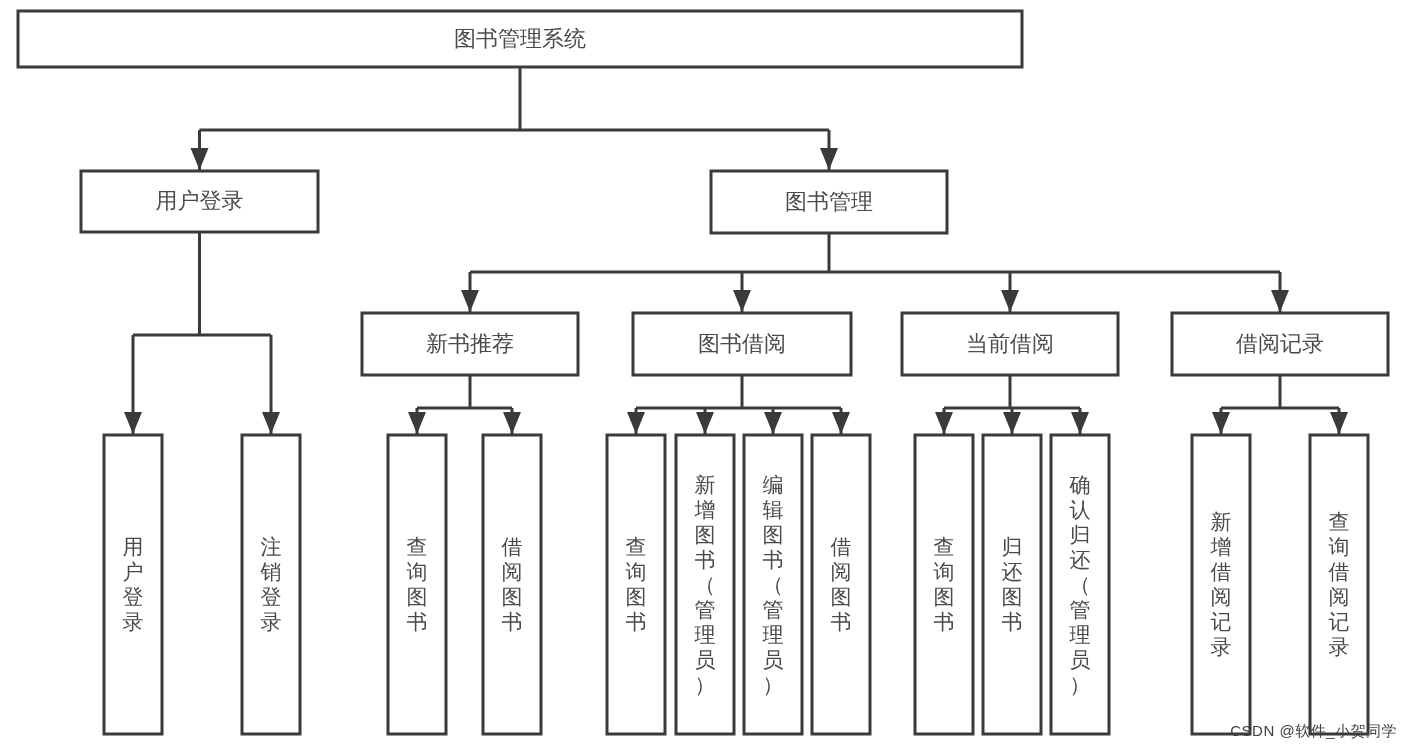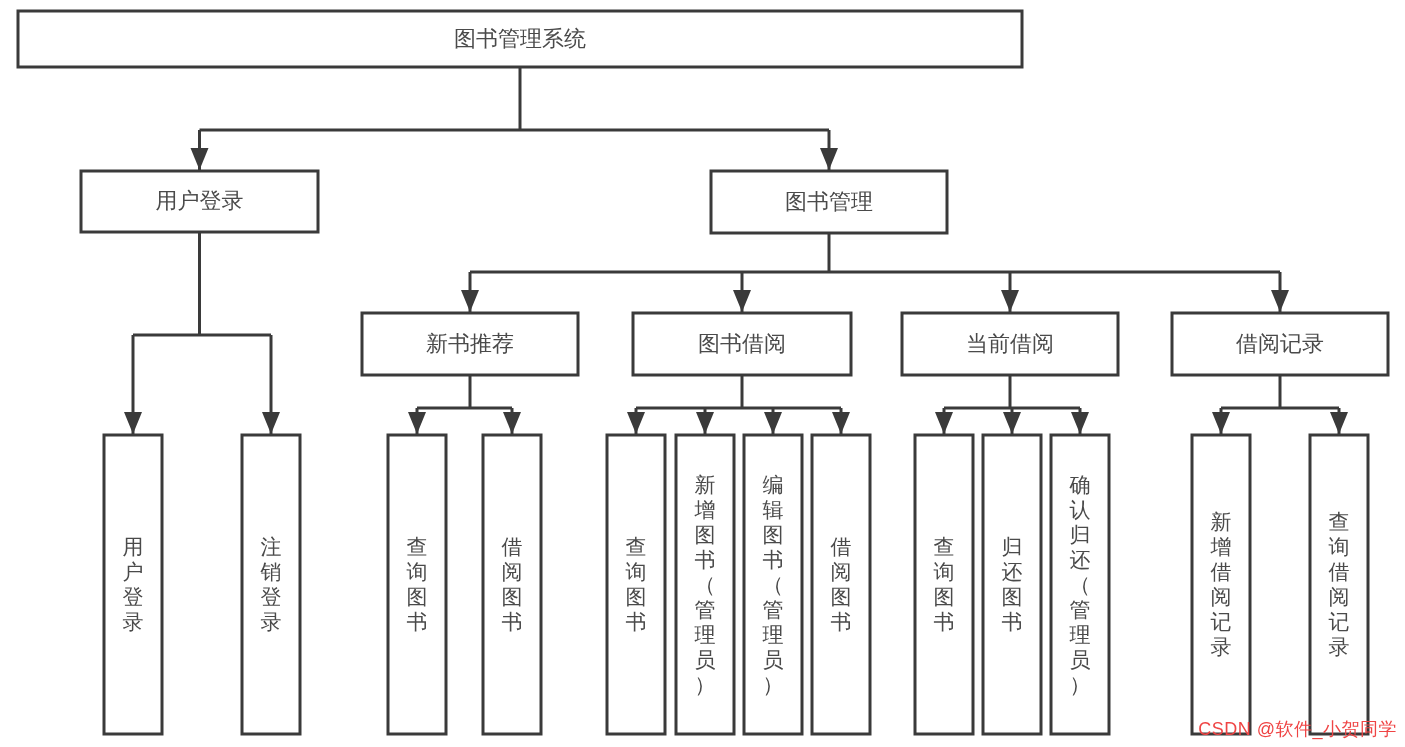--- a/index.html
+++ b/index.html
@@ -52,22 +52,22 @@
     font-family: "Liberation Sans", "DejaVu Sans", sans-serif;
     font-size: 21px;
     fill: #4a4a4a;
     text-anchor: middle;
   }
   .watermark-text {
     position: absolute;
     right: 8px;
     bottom: 6px;
     font-family: "Liberation Sans", "DejaVu Sans", sans-serif;
-    font-size: 18px;
-    color: #ef4444;
+    font-size: 15px;
+    color: #404040;
     letter-spacing: 0.5px;
     white-space: nowrap;
     user-select: none;
   }
 </style>
 </head>
 <body>
 
 <div id="diagram-root">
   <svg class="diagram-canvas" viewBox="0 0 1405 747">

